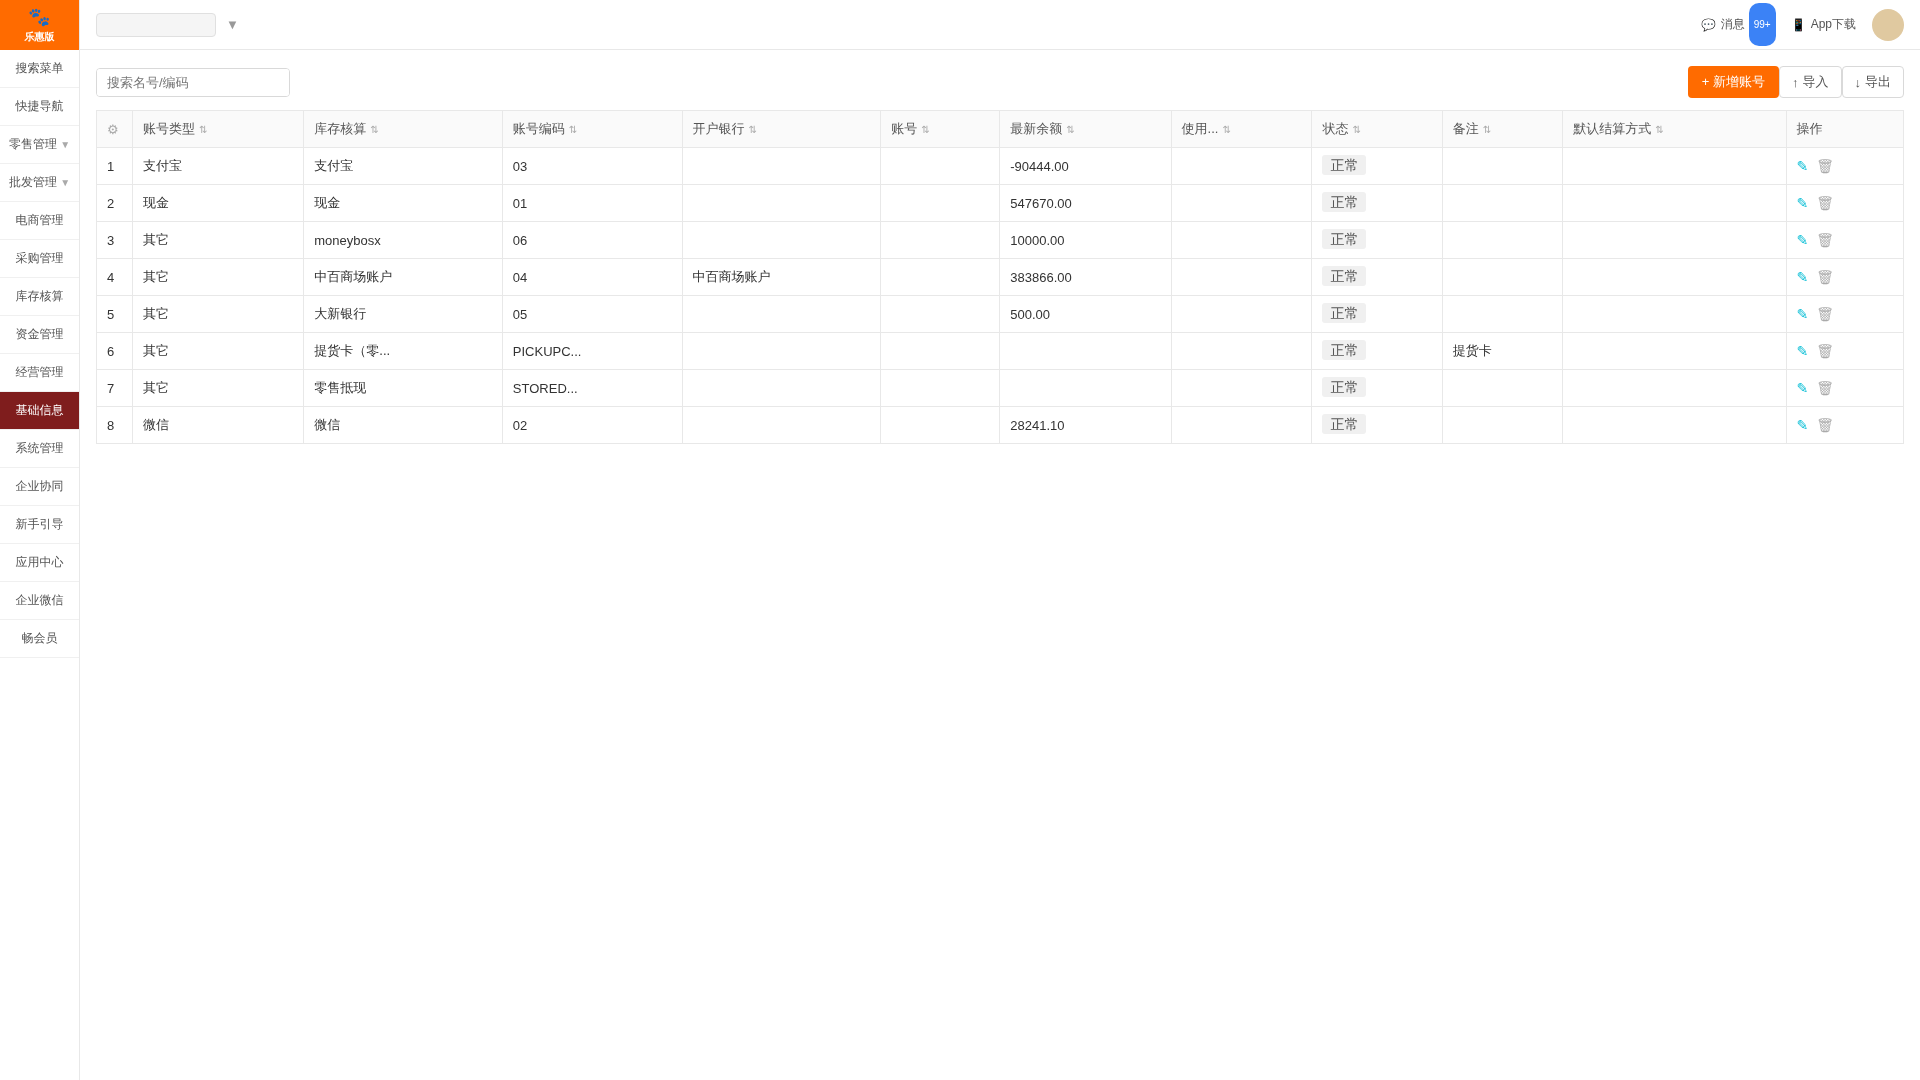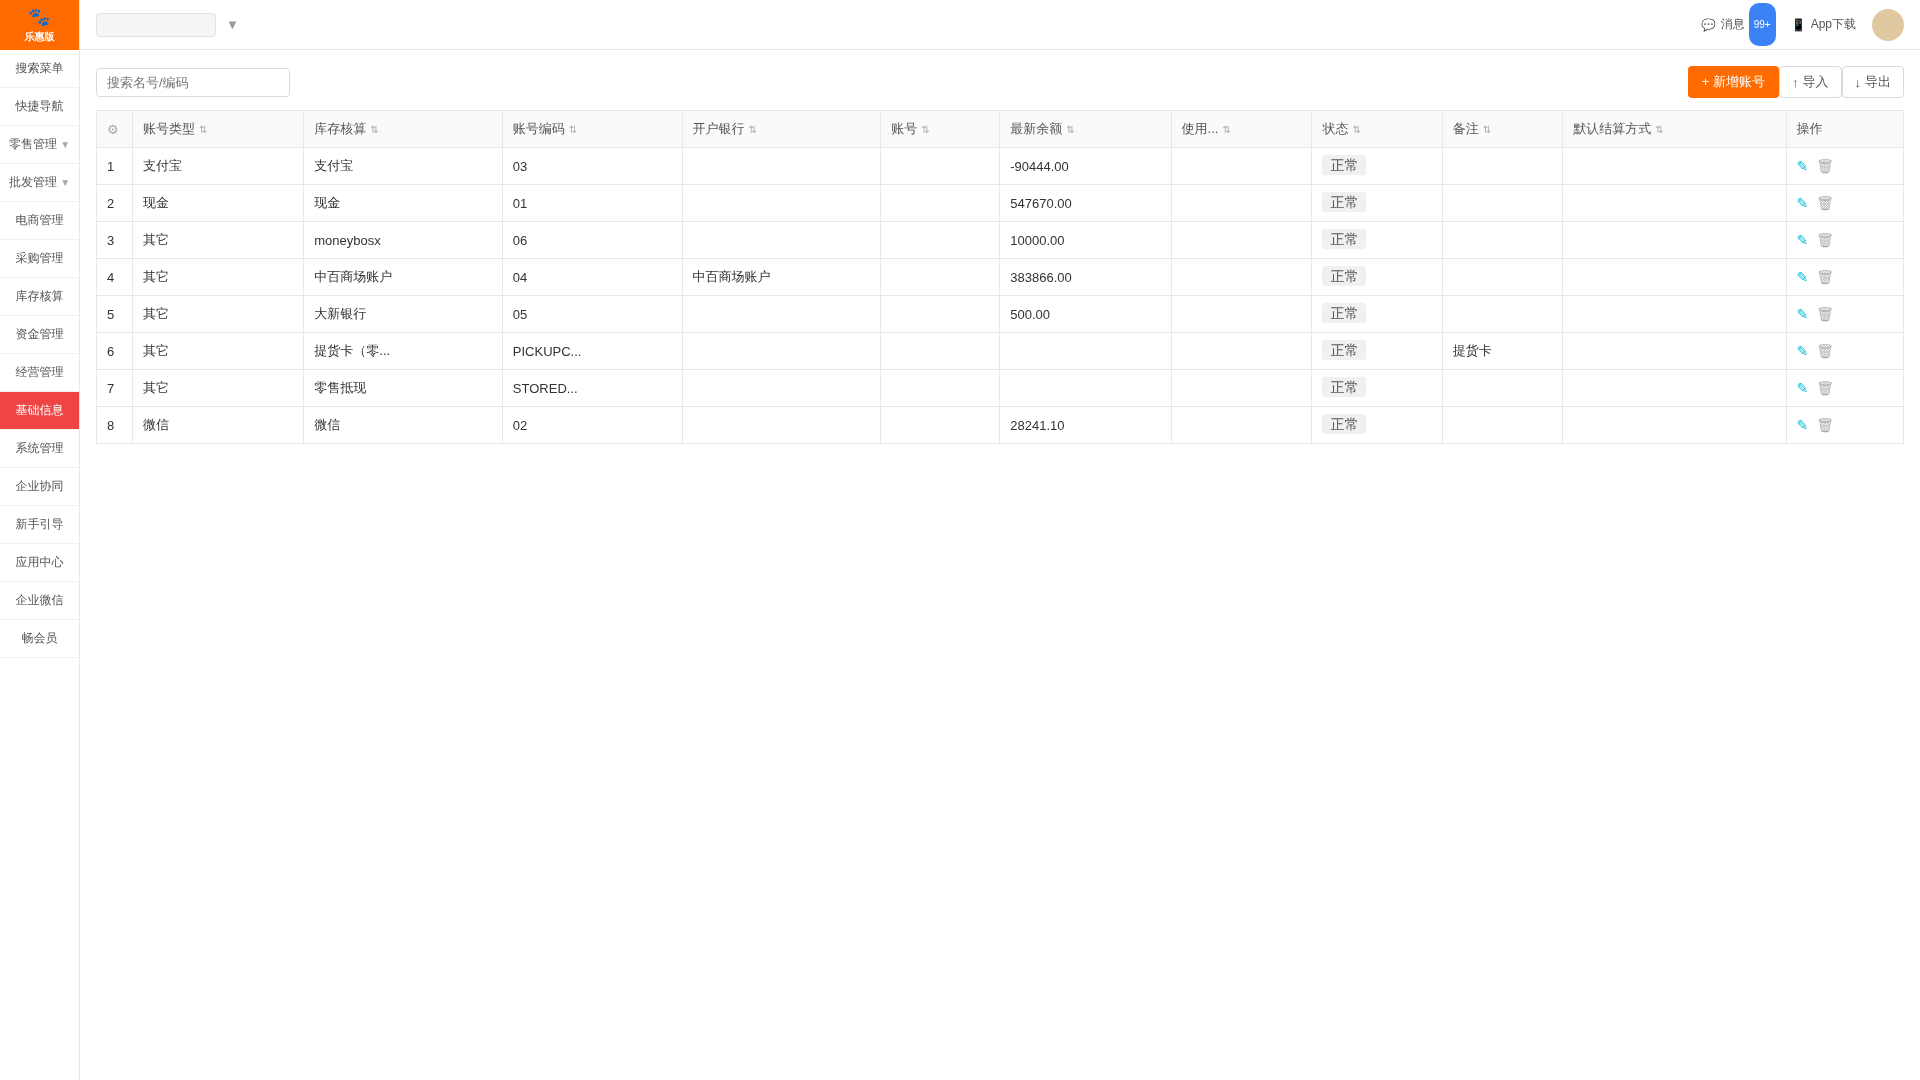--- a/index.html
+++ b/index.html
@@ -35,21 +35,21 @@
     }
     .sidebar-item {
       padding: 10px 4px;
       text-align: center;
       cursor: pointer;
       color: #555;
       font-size: 12px;
       border-bottom: 1px solid #f0f0f0;
       transition: background 0.2s;
     }
-    .sidebar-item.active { background: #ef4444; color: white; }
+    .sidebar-item.active { background: #7f1d1d; color: white; }
 
     
     .main-area {
       flex: 1;
       display: flex;
       flex-direction: column;
       overflow: hidden;
     }
 
     

